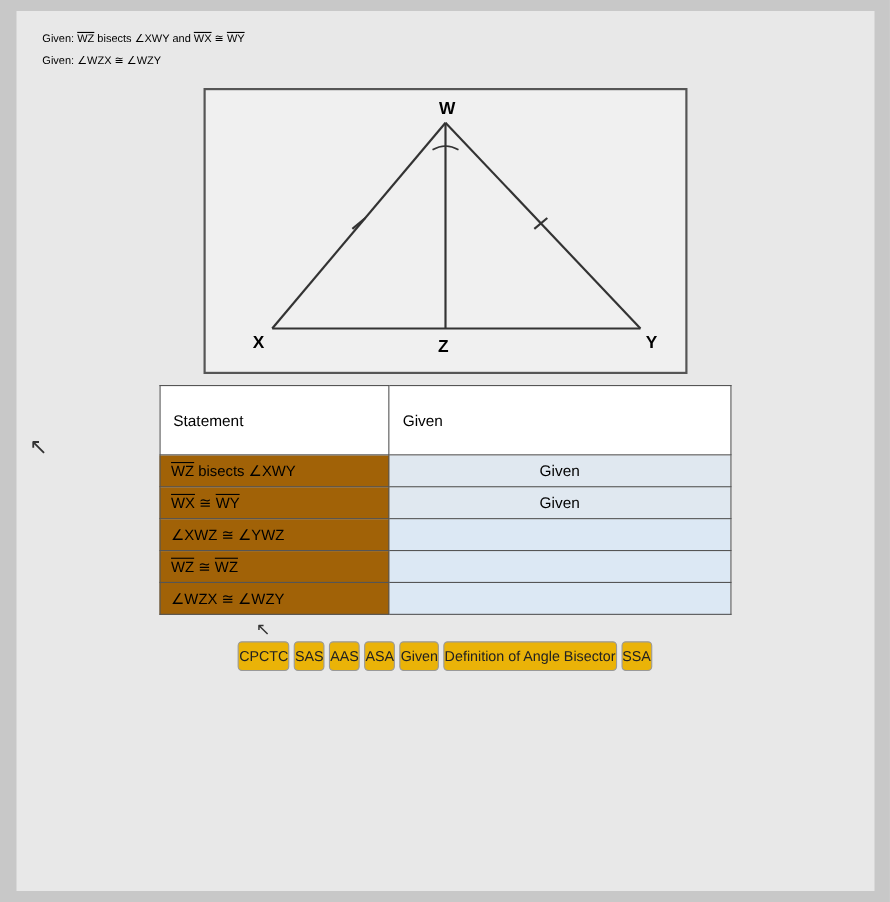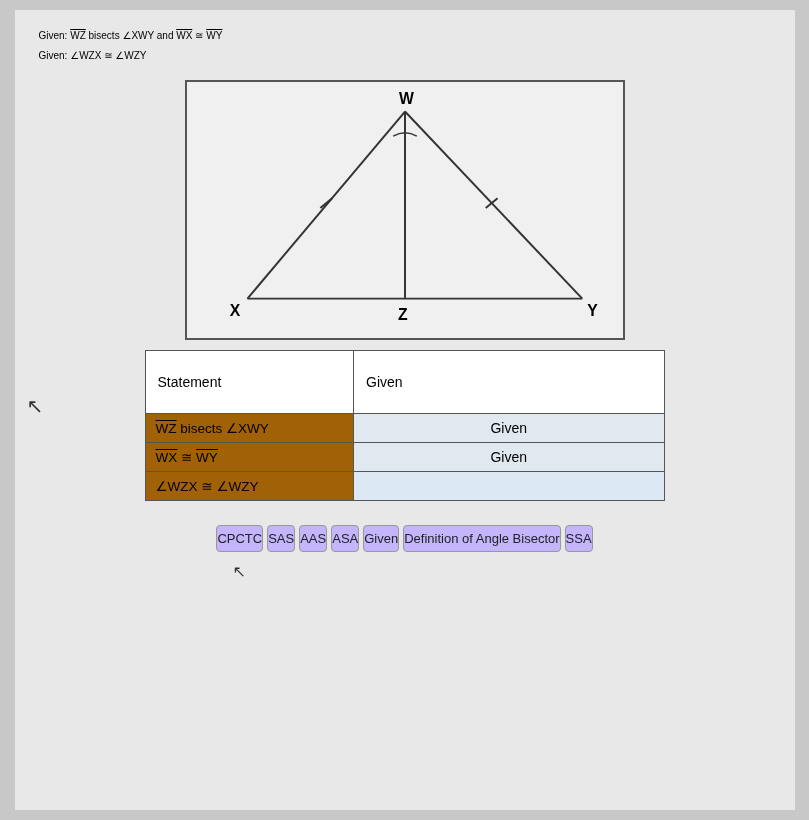--- a/index.html
+++ b/index.html
@@ -100,21 +100,21 @@
     
     .bottom-buttons {
       display: flex;
       justify-content: center;
       gap: 4px;
       margin-top: 24px;
       flex-wrap: wrap;
     }
 
     .hint-btn {
-      background: #c4b5fd;
+      background: #eab308;
       border: 1.5px solid #999;
       border-radius: 4px;
       padding: 5px 0;
       font-size: 13px;
       cursor: pointer;
       color: #222;
     }
 
     .cursor-arrow {
       position: absolute;
@@ -187,20 +187,28 @@
       <tbody id="proof-tbody">
       <tr>
             <td class="statement-cell"><span style="text-decoration:overline">WZ</span> bisects ∠XWY</td>
             <td class="reason-cell">Given</td>
           </tr>
           <tr>
             <td class="statement-cell"><span style="text-decoration:overline">WX</span> ≅ <span style="text-decoration:overline">WY</span></td>
             <td class="reason-cell">Given</td>
           </tr>
           <tr>
+            <td class="statement-cell">∠XWZ ≅ ∠YWZ</td>
+            <td class="reason-cell empty" style="background: rgb(220, 232, 244); min-height: 30px;"></td>
+          </tr>
+          <tr>
+            <td class="statement-cell"><span style="text-decoration:overline">WZ</span> ≅ <span style="text-decoration:overline">WZ</span></td>
+            <td class="reason-cell empty" style="background: rgb(220, 232, 244); min-height: 30px;"></td>
+          </tr>
+          <tr>
             <td class="statement-cell">∠WZX ≅ ∠WZY</td>
             <td class="reason-cell empty" style="background: rgb(220, 232, 244); min-height: 30px;"></td>
           </tr>
         </tbody>
     </table>
   </div>
 
   <div class="bottom-buttons">
   <button class="hint-btn">CPCTC</button>
       <button class="hint-btn">SAS</button>

